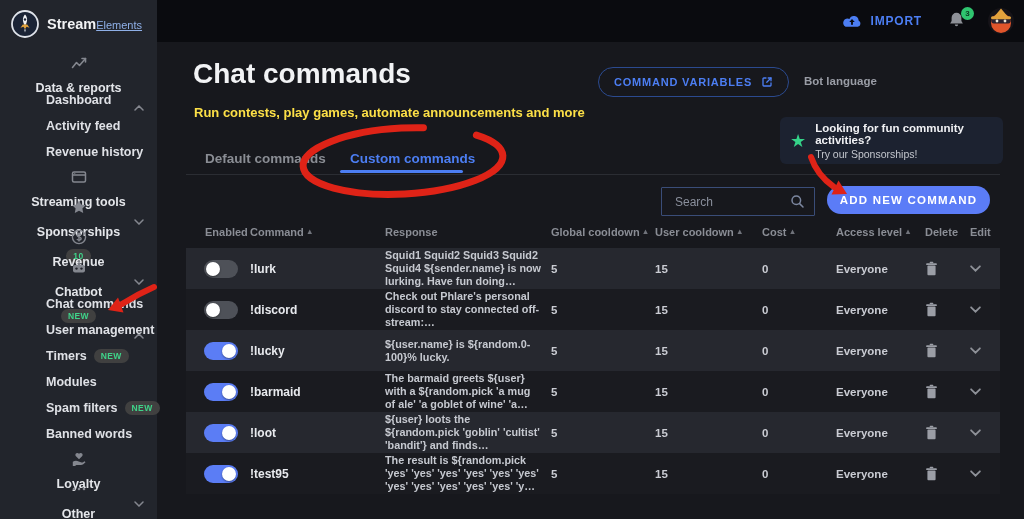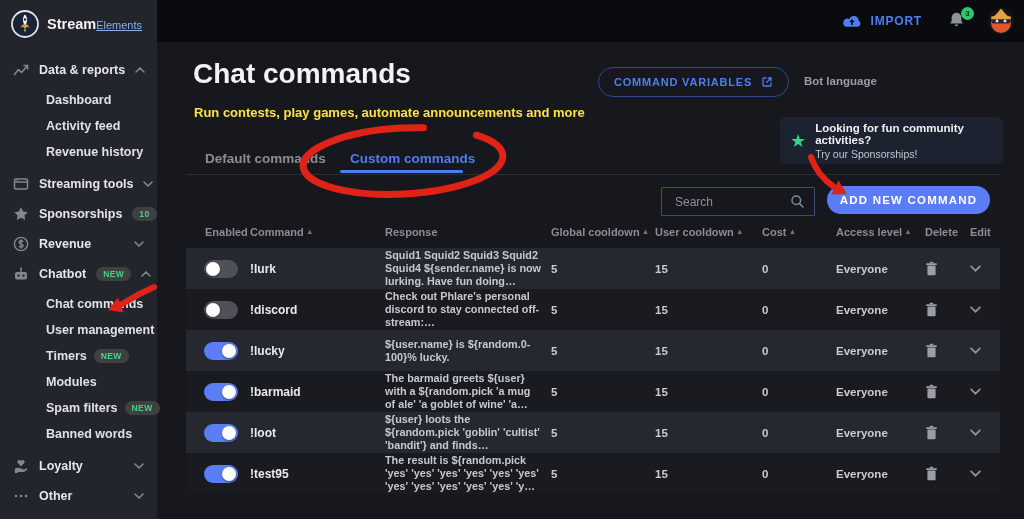--- a/index.html
+++ b/index.html
@@ -17,21 +17,21 @@
               background:#2fc56f;color:#0d3a22;font-size:8px;font-weight:bold;
               display:flex;align-items:center;justify-content:center;}
   .avatar{width:26px;height:26px;border-radius:50%;overflow:hidden;background:#151318;}
 
   
   .sidebar{position:absolute;left:0;top:0;width:157px;height:519px;background:#22252c;z-index:3;}
   .logo-row{display:flex;align-items:center;gap:7px;padding:9px 10px 6px 10px;}
   .logo-bold{font-size:14.5px;font-weight:bold;color:#f2f3f5;}
   .logo-light{font-size:11px;color:#8fb0e8;text-decoration:underline;}
   .nav{padding-top:10px;}
-  .nav-section{display:flex;align-items:center;gap:10px;height:30px;padding:0 13px;cursor:pointer;}
+  .nav-section{display:flex;align-items:center;gap:10px;height:30px;padding:0 13px;cursor:pointer;flex-direction:column;}
   .nav-section .nicon{width:16px;height:16px;color:#84878f;flex:0 0 16px;display:flex;align-items:center;}
   .nav-section .nlabel{font-size:12.5px;font-weight:bold;color:#e4e6ea;white-space:nowrap;}
   .nav-children{margin:2px 0 4px 0;}
   .nav-child{display:flex;align-items:center;gap:7px;height:26px;padding-left:46px;cursor:pointer;}
   .nav-child .nlabel{font-size:12.5px;color:#dfe1e6;font-weight:600;white-space:nowrap;}
   .badge{font-size:8.5px;font-weight:bold;color:#3fd389;background:#404040;border-radius:9px;
          padding:2px 7px;letter-spacing:.4px;}
   .chev{margin-left:auto;color:#84878f;display:flex;}
 
   

